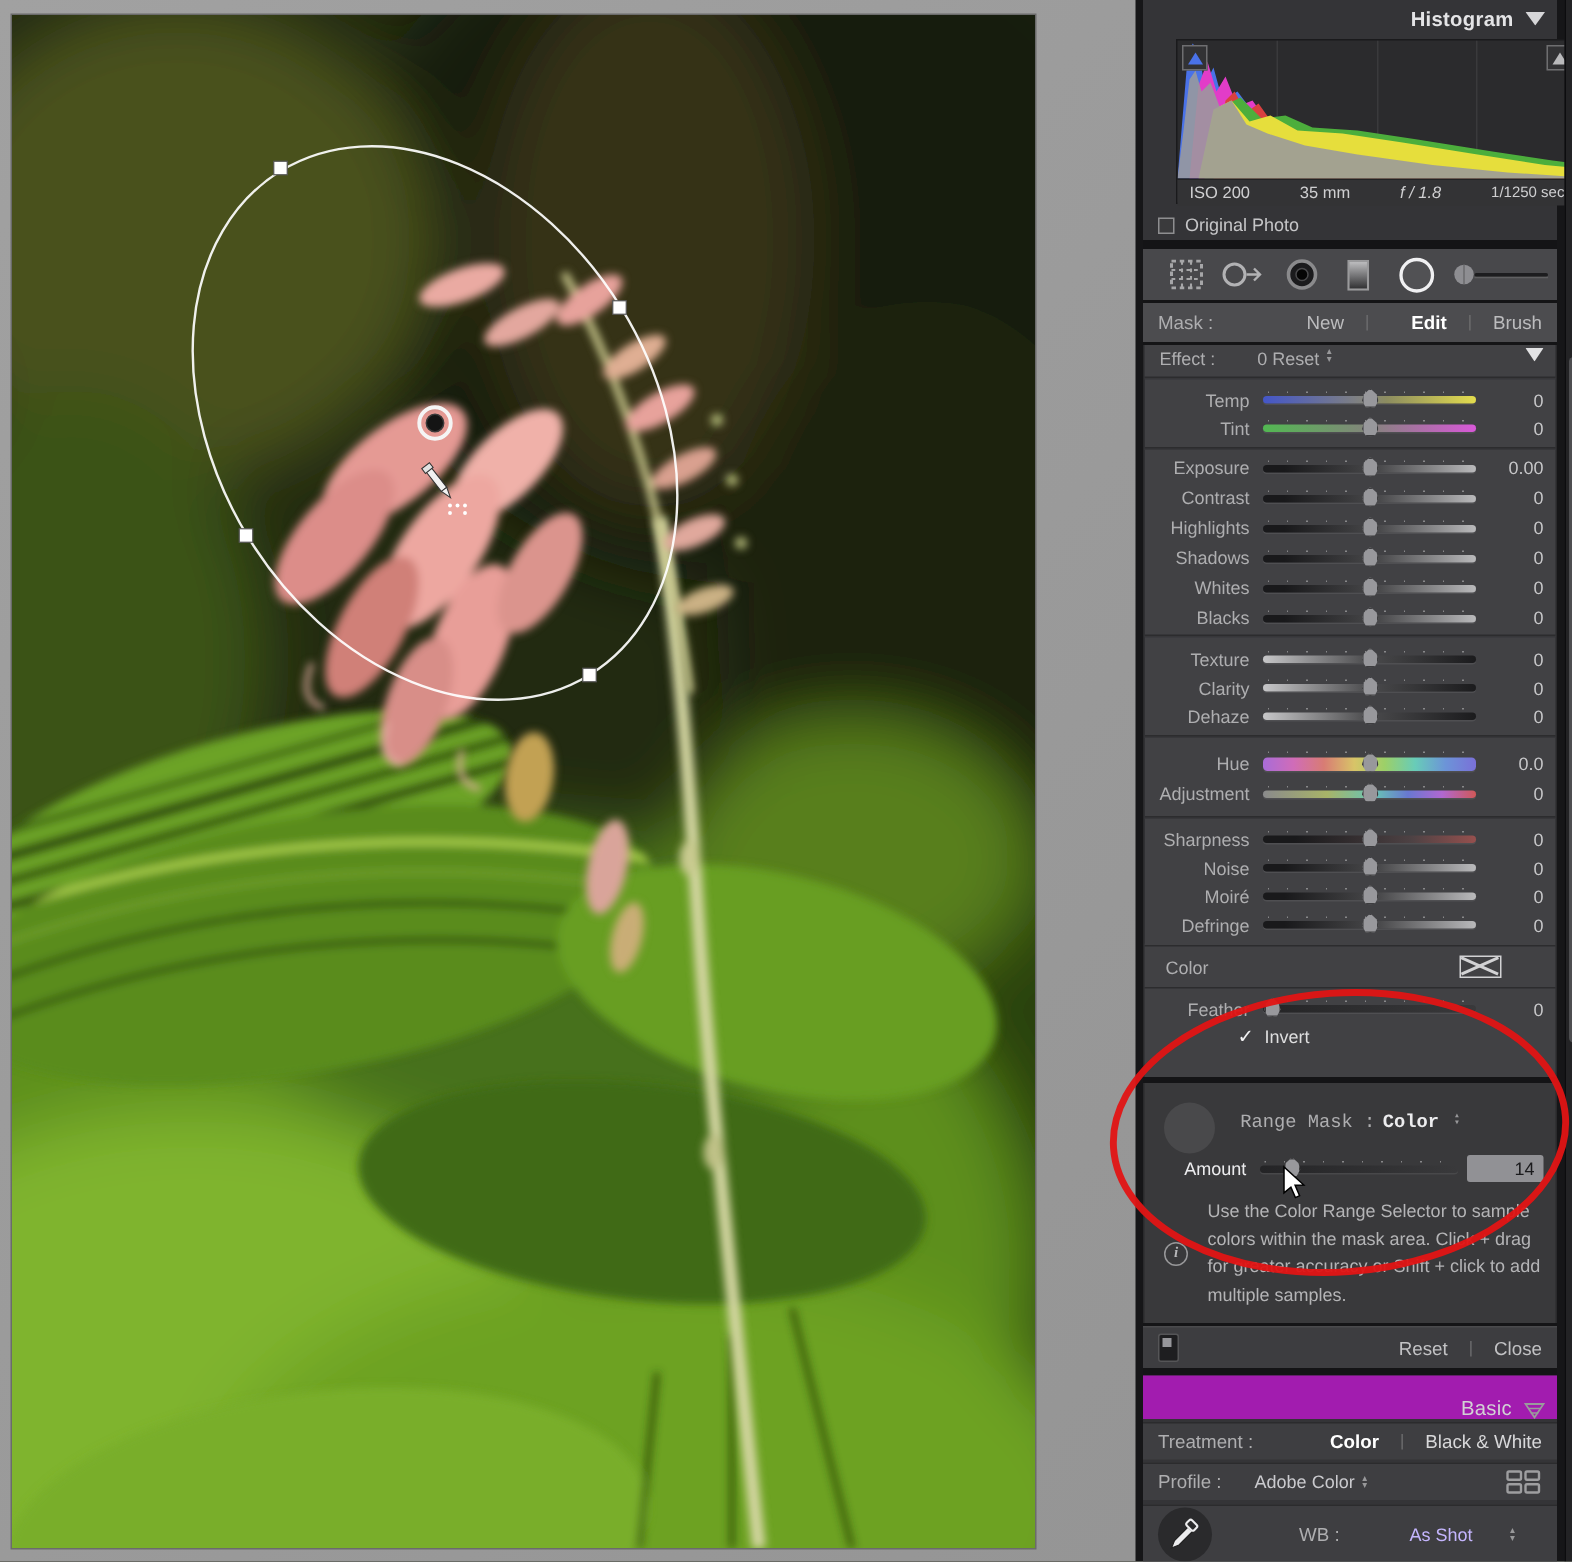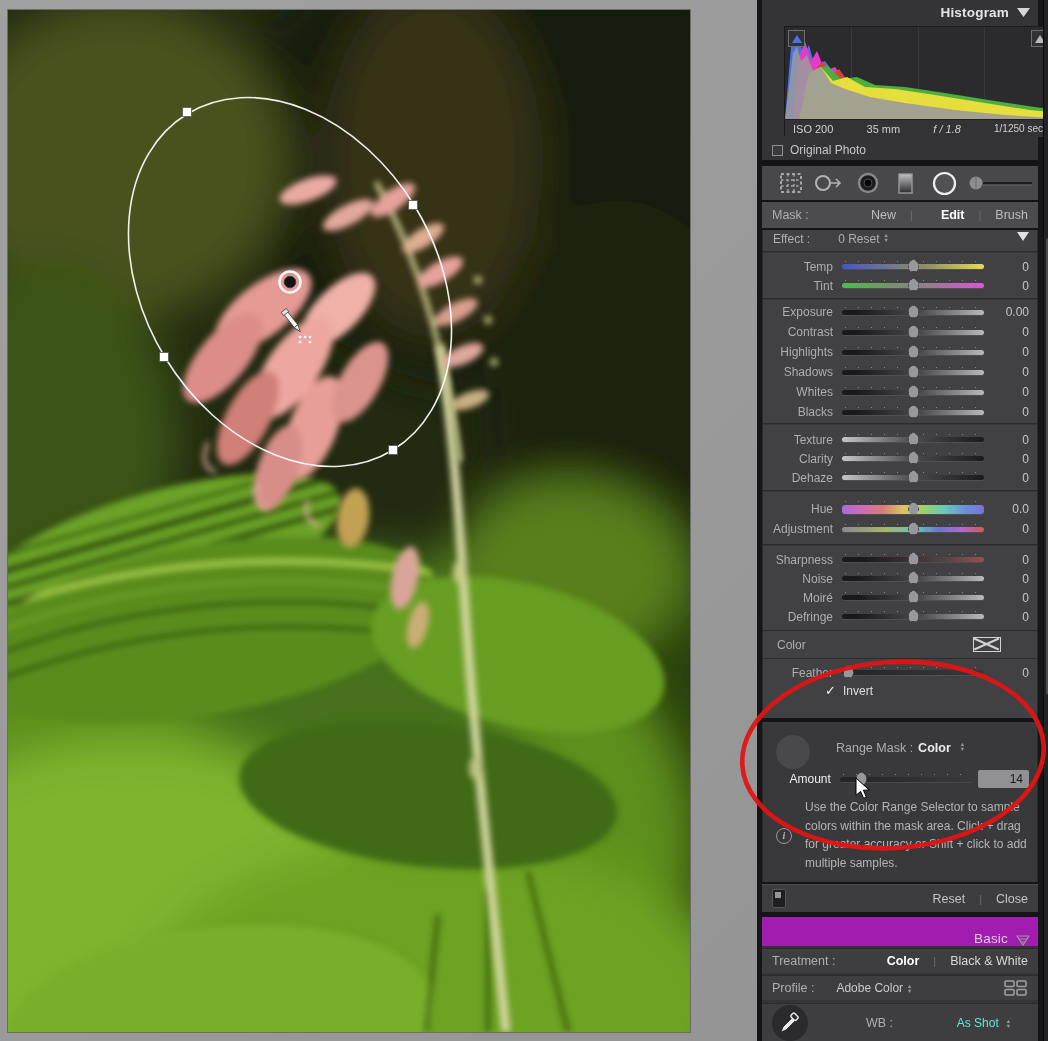--- a/index.html
+++ b/index.html
@@ -69,21 +69,21 @@
   .swatch::before,.swatch::after{content:"";position:absolute;left:-1px;top:5px;width:27px;height:1.5px;background:#d2d2d4;}
   .swatch::before{transform:rotate(24deg);}
   .swatch::after{transform:rotate(-24deg);}
   .featherblk{border-top:1px solid #2c2c2e;padding-top:4px;}
   .invert-row{display:flex;align-items:center;height:17px;padding-left:62px;gap:6px;}
   .check{position:relative;width:12px;height:12px;}
   .check::after{content:"✓";position:absolute;left:0;top:-2px;color:#f2f2f4;font-size:13px;font-weight:bold;}
   
   .rangemask{top:722px;height:160px;background:#39393b;border-left:1px solid #2a2a2c;border-right:1px solid #2a2a2c;}
   .rm-circle{position:absolute;left:13px;top:13px;width:34px;height:34px;border-radius:50%;background:#49494b;}
-  .rm-row{position:absolute;top:19px;left:0;width:100%;display:flex;align-items:flex-start;justify-content:center;gap:5px;}
+  .rm-row{position:absolute;top:19px;left:0;width:100%;display:flex;align-items:flex-start;justify-content:center;gap:5px;font-family:Liberation Mono, monospace;}
   .rm-mode{color:#ececee;font-weight:bold;font-size:12.5px;}
   .amount-row{position:absolute;top:48px;left:0;width:100%;display:flex;align-items:center;padding-right:8px;box-sizing:border-box;}
   .amount-row .slab{color:#ececee;}
   .amount-track{width:136px;}
   .amount-val{width:52px;height:18px;margin-left:6px;background:#919195;border-radius:2px;color:#1b1b1d;
               font-size:12px;line-height:18px;text-align:right;padding-right:6px;box-sizing:border-box;padding-left:28px;}
   .info{position:absolute;top:76px;left:0;right:0;display:flex;}
   .info-icn{width:42px;display:flex;justify-content:center;padding-top:30px;}
   .icircle{width:14px;height:14px;border-radius:50%;border:1px solid #98989a;color:#b8b8ba;
            font:italic bold 10px "Liberation Serif",serif;text-align:center;line-height:14px;}
@@ -570,21 +570,21 @@
     </div>
 
     <div class="sect wb">
       <div class="wb-circle">
         <svg width="26" height="26">
           <path d="M4 22 L6 17 L15 8 L18 11 L9 20 Z" fill="#ececee" stroke="#222" stroke-width="0.8"></path>
           <rect x="14.2" y="4.2" width="7" height="5" rx="1.5" transform="rotate(45 17.5 6.5)" fill="#2a2a2c" stroke="#ececee" stroke-width="1.4"></rect>
         </svg>
       </div>
       <span class="lbl" style="margin-left:58px;font-size:12.5px">WB :</span>
-      <span class="val" style="margin-left:auto;margin-right:3px;color:#5eead4">As Shot</span>
+      <span class="val" style="margin-left:auto;margin-right:20px;color:#c4b5fd">As Shot</span>
       <span class="updn" style="margin-right:18px"></span>
     </div>
 
     <div class="scrolltrack">
       <div class="scrollthumb"></div>
     </div>
    </div>
   </div>
 
   <svg id="annot">

